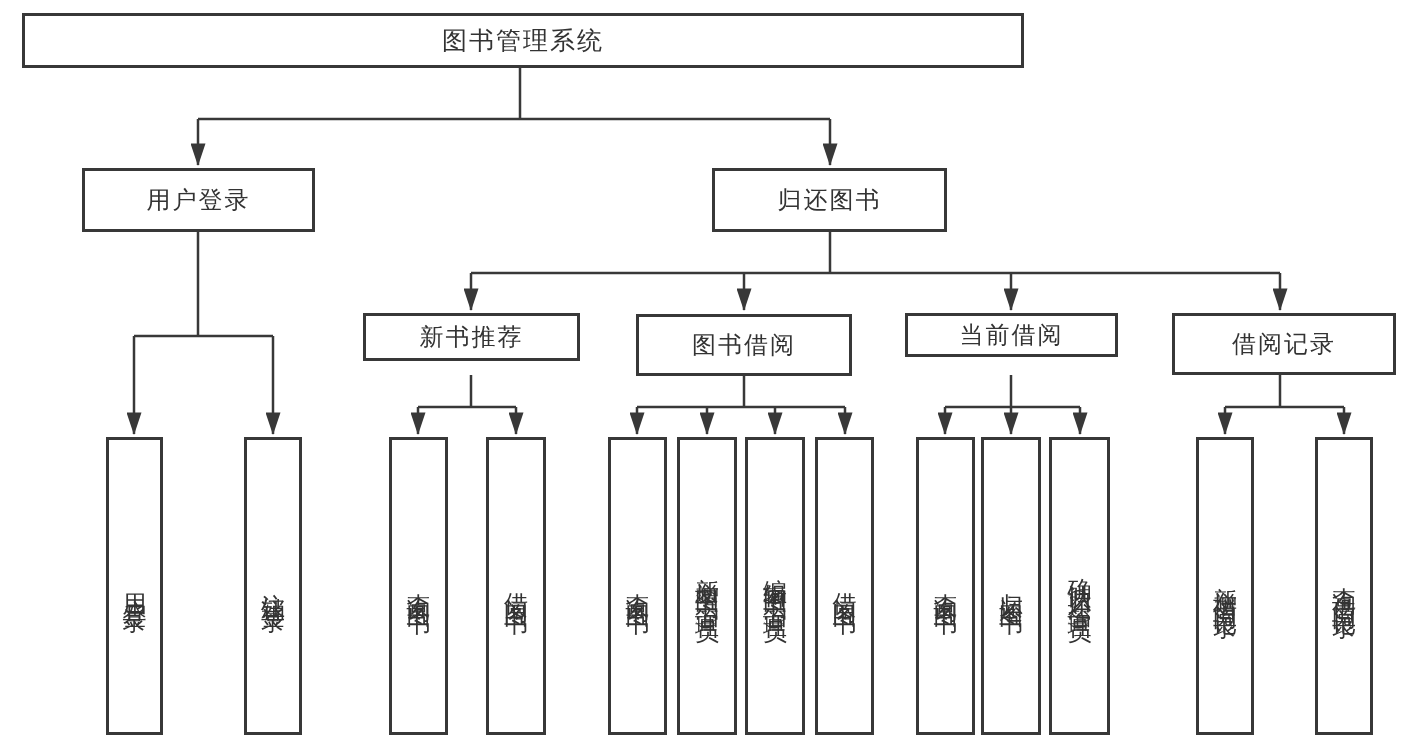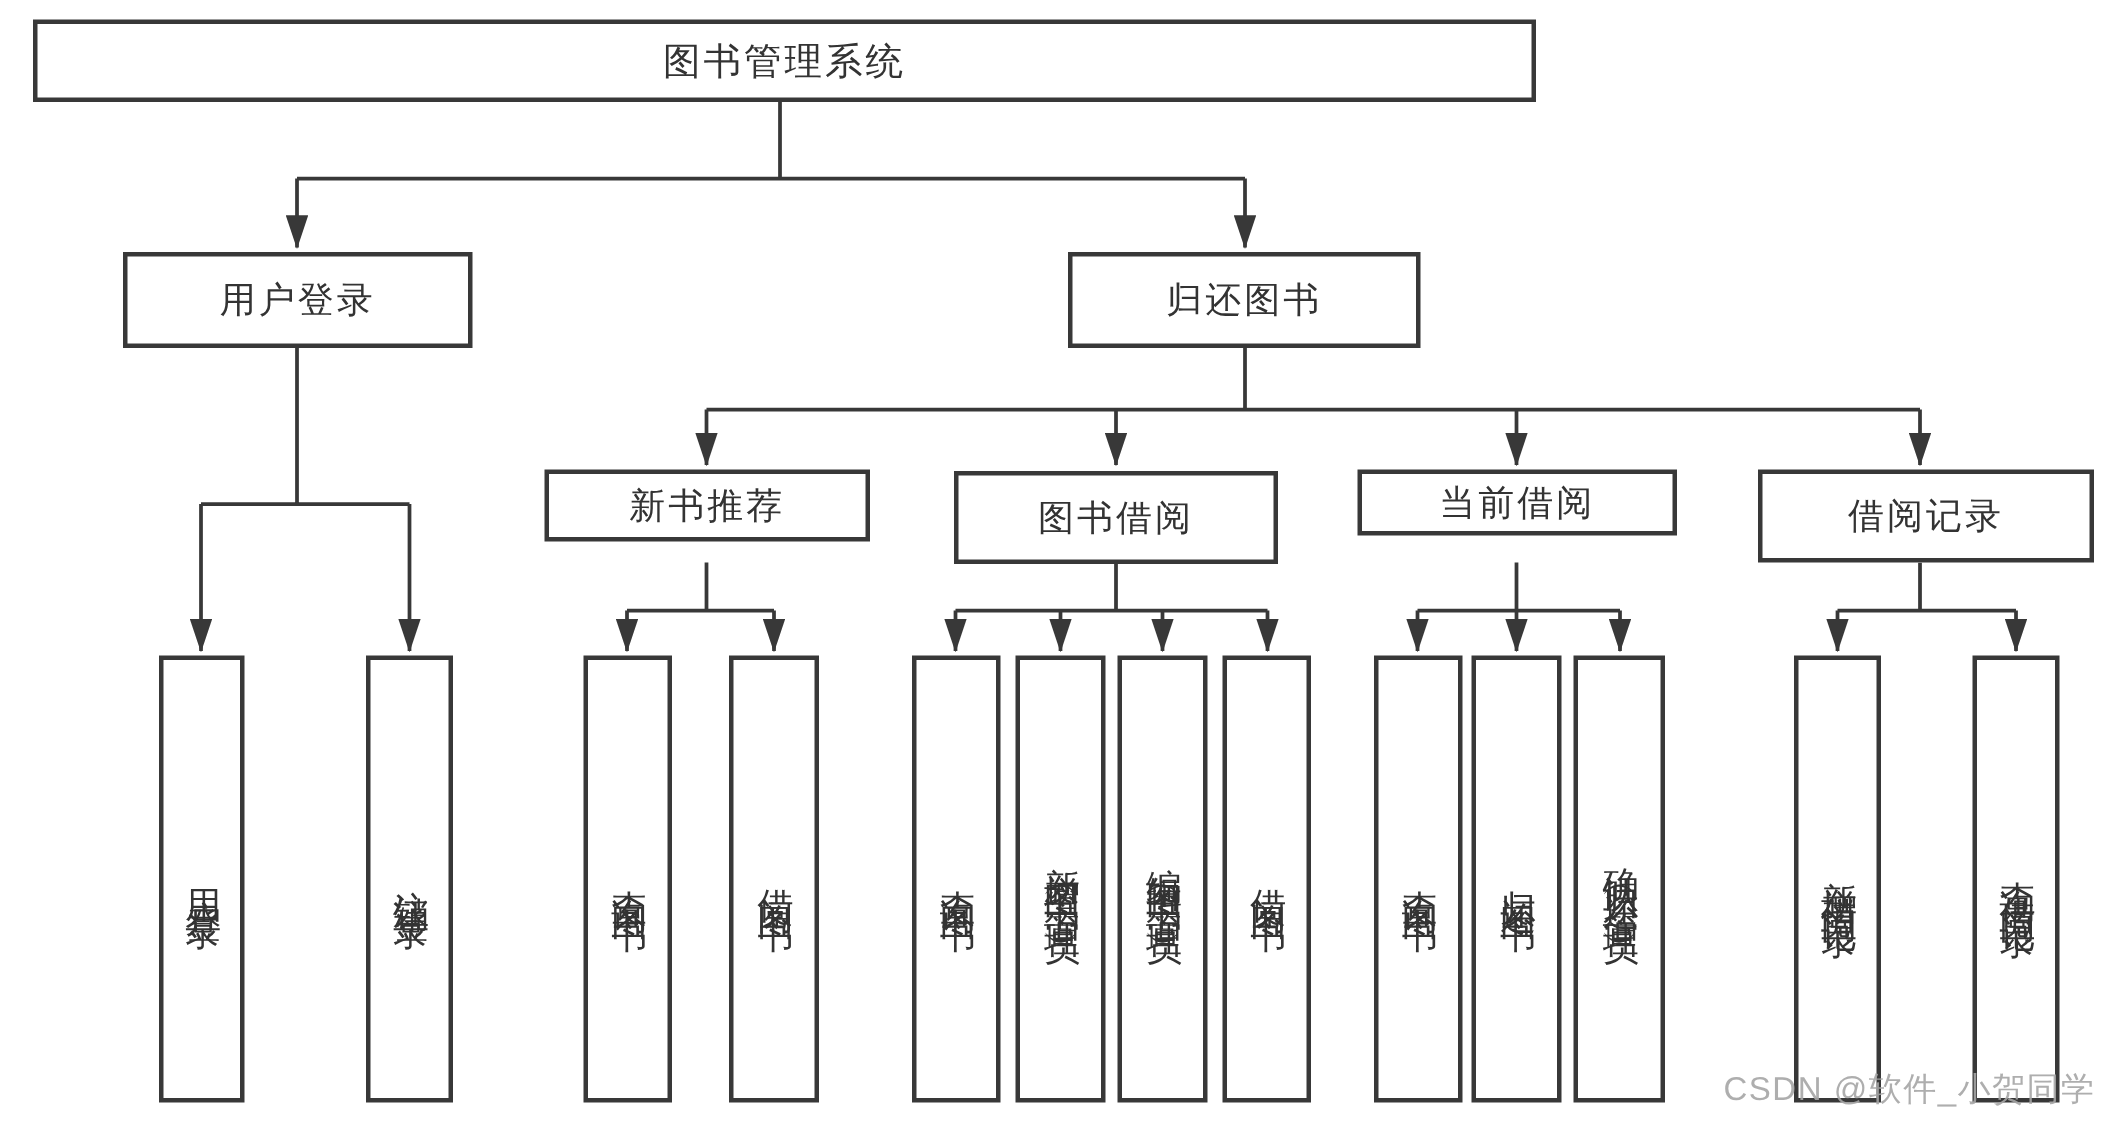--- a/index.html
+++ b/index.html
@@ -127,15 +127,14 @@
   <div class="node vnode" style="left:745px; top:437px; width:60px; height:298px;">编辑图书（管理员）</div>
   <div class="node vnode" style="left:815px; top:437px; width:59px; height:298px;">借阅图书</div>
 
   <div class="node vnode" style="left:916px; top:437px; width:59px; height:298px;">查询图书</div>
   <div class="node vnode" style="left:981px; top:437px; width:60px; height:298px;">归还图书</div>
   <div class="node vnode" style="left:1049px; top:437px; width:61px; height:298px;">确认归还（管理员）</div>
 
   <div class="node vnode" style="left:1196px; top:437px; width:58px; height:298px;">新增借阅记录</div>
   <div class="node vnode" style="left:1315px; top:437px; width:58px; height:298px;">查询借阅记录</div>
 
-  <div class="watermark">CSDN @软件_小贺同学</div>
 
 </div>
 
 </body></html>

